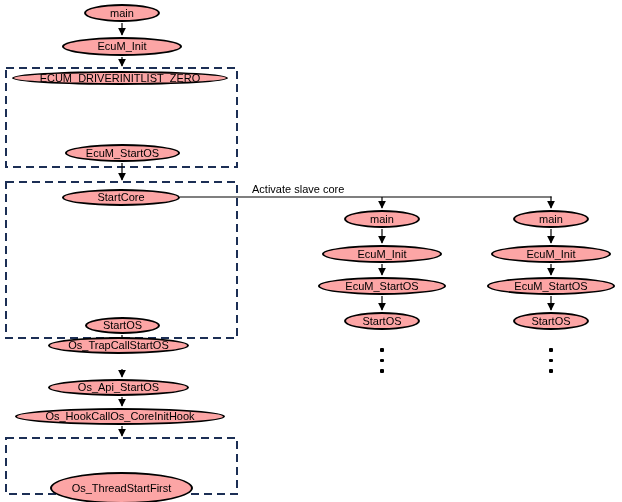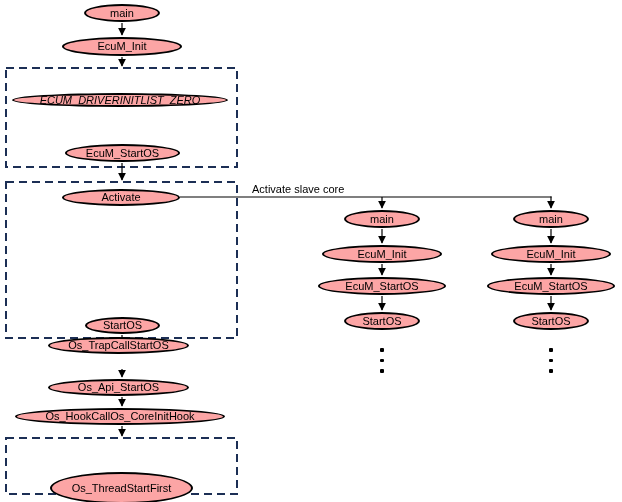--- a/index.html
+++ b/index.html
@@ -57,21 +57,21 @@
     width:3.5px;height:3.5px;
     background:var(--text,#000);
     border-radius:1px;
   }
   .dots-a{left:380px;top:348px;}
   .dots-b{left:549px;top:348px;}
 
   
   .n-m-main{left:84px;top:4px;width:76px;height:18px;}
   .n-m-ecuminit{left:62px;top:37px;width:120px;height:19px;}
-  .n-m-dilzero{left:12px;top:93px;width:216px;height:14px;font-style:italic;}
+  .n-m-dilzero{left:12px;top:71px;width:216px;height:14px;}
   .n-m-dilone{left:12px;top:105px;width:216px;height:18px;}
   .n-m-ecumstartos{left:65px;top:144px;width:115px;height:18px;}
   .n-m-startcore{left:62px;top:189px;width:118px;height:17px;}
   .n-m-startos{left:85px;top:317px;width:75px;height:17px;}
   .n-m-trap{left:48px;top:337px;width:141px;height:17px;}
   .n-m-api{left:48px;top:379px;width:141px;height:17px;text-align:right;}
   .n-m-hook{left:15px;top:408px;width:210px;height:17px;}
   .n-m-threadinit{left:50px;top:448px;width:143px;height:17px;}
   .n-m-threadstart{left:50px;top:472px;width:143px;height:32px;}
 
@@ -121,21 +121,21 @@
 
     <line class="edge" x1="551" y1="229" x2="551" y2="243" marker-end="url(#arrow)"></line>
     <line class="edge" x1="551" y1="264" x2="551" y2="275" marker-end="url(#arrow)"></line>
     <line class="edge" x1="551" y1="296" x2="551" y2="310" marker-end="url(#arrow)"></line>
   </svg>
 
   <div class="node n-m-main">main</div>
   <div class="node n-m-ecuminit">EcuM_Init</div>
   <div class="node n-m-dilzero">ECUM_DRIVERINITLIST_ZERO</div>
   <div class="node n-m-ecumstartos">EcuM_StartOS</div>
-  <div class="node n-m-startcore">Activate</div>
+  <div class="node n-m-startcore">StartCore</div>
   <div class="node n-m-startos">StartOS</div>
   <div class="node n-m-trap">Os_TrapCallStartOS</div>
   <div class="node n-m-api">Os_Api_StartOS</div>
   <div class="node n-m-hook">Os_HookCallOs_CoreInitHook</div>
   <div class="node n-m-threadstart">Os_ThreadStartFirst</div>
 
   <div class="edge-label">Activate slave core</div>
 
   <div class="node n-a-main">main</div>
   <div class="node n-a-ecuminit">EcuM_Init</div>

